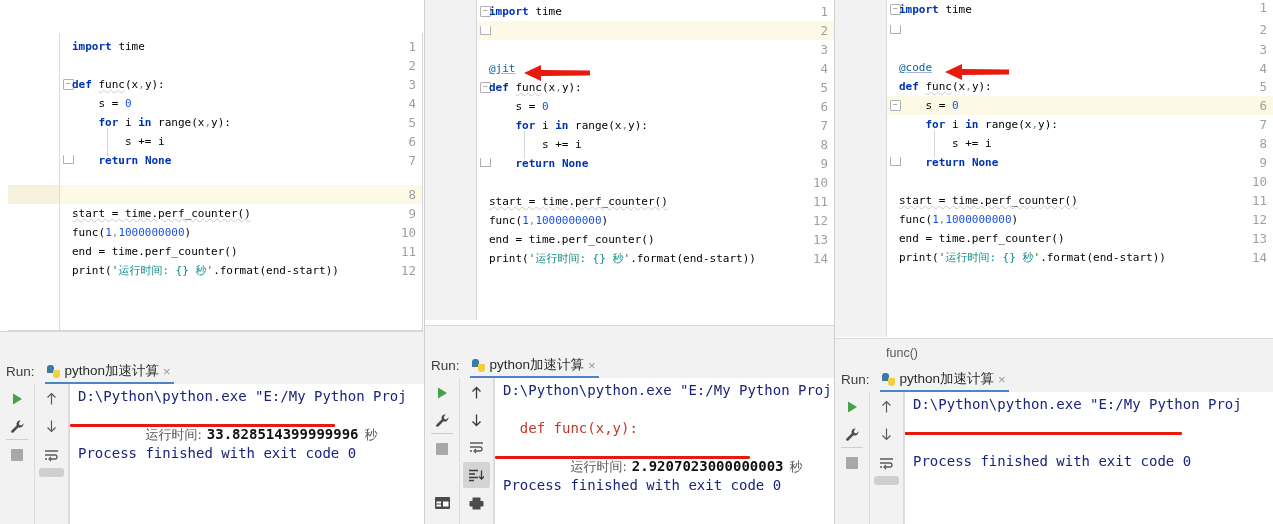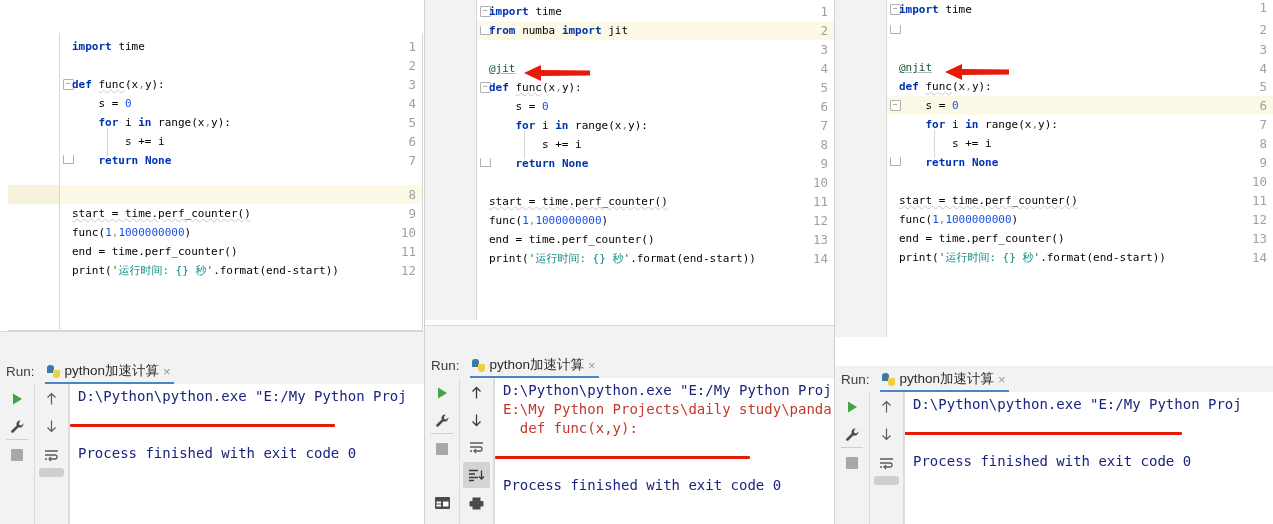--- a/index.html
+++ b/index.html
@@ -30,21 +30,21 @@
     font-family:"DejaVu Sans Mono", monospace;
     font-size:11px;white-space:pre;color:#000000;
   }
   .hl-row{position:absolute;left:0;right:0;height:19px;background:#fcf9e6;}
   .hl-gut{position:absolute;left:0;height:19px;background:#f6f2dd;}
   .kw{color:#0033b3;font-weight:bold;}
   .num{color:#1750eb;}
   .str{color:#067d17;}
   .cstr{color:#0f8a84;}
   .fn{color:#000000;}
-  .dec{color:#14532d;text-decoration:underline;text-decoration-color:#b0b0d8;}
+  .dec{color:#0369a1;text-decoration:underline;text-decoration-color:#b0b0d8;}
   .gray{color:#8a8a8a;}
   .wavy{text-decoration:underline;text-decoration-style:wavy;text-decoration-color:#c9c9c9;text-decoration-thickness:1px;}
   .foldmark{
     position:absolute;width:9px;height:9px;
     border:1px solid #b0b0b0;background:#ffffff;border-radius:1px;
     font-size:8px;line-height:7px;text-align:center;color:#888;
     font-family:"DejaVu Sans Mono", monospace;
   }
   .indentguide{position:absolute;width:1px;background:#d6d6d6;}
 
@@ -183,20 +183,23 @@
         <svg width="15" height="13" viewBox="0 0 15 13">
             <path d="M1 2h13M1 6h10a2 2 0 0 1 0 4H6M1 10h2" stroke="#5b5b5b" stroke-width="1.3" fill="none"></path>
             <path d="M7 8l-2 2 2 2" stroke="#5b5b5b" stroke-width="1.3" fill="none"></path>
           </svg>
       </div>
       <div class="scrollpill" style="left:4px;top:84px;width:25px;height:9px;"></div>
     </div>
 
     <div class="console" style="left:69px;width:355px;border-left:1px solid #dcdcdc;">
       <div class="cline cblue" style="top:3px;">D:\Python\python.exe "E:/My Python Proj</div>
+      <div class="cline" style="top:22px;">
+        <span class="ccn">运行时间:</span><span class="cblack" style="padding-left:5px;">33.828514399999996</span><span class="ccn" style="padding-left:6px;">秒</span>
+      </div>
       <div class="redline" style="left:0px;top:40px;width:265px;"></div>
       <div class="cline cblue" style="top:60px;">Process finished with exit code 0</div>
     </div>
   </div>
 </div>
 
 <div class="vsep" style="left:424px;"></div>
 
 <div class="panel" id="p-mid" style="left:425px;top:0;width:409px;height:524px;">
 
@@ -220,21 +223,20 @@
     <div class="ln" style="top:230px;">13</div>
     <div class="ln" style="top:249px;">14</div>
 
     <div class="foldmark" style="left:55px;top:6px;">−</div>
     <div class="foldmark" style="left:55px;top:26px;border-top:none;height:8px;"></div>
     <div class="foldmark" style="left:55px;top:82px;">−</div>
     <div class="foldmark" style="left:55px;top:158px;border-top:none;height:8px;"></div>
     <div class="indentguide" style="left:99px;top:131px;height:28px;"></div>
 
     <div class="crow" style="top:2px;left:64px;"><span class="kw">import</span> <span class="fn">time</span></div>
-    <div class="crow" style="top:21px;left:64px;"><span class="kw">from</span> <span class="fn">numba</span> <span class="kw">import</span> <span class="fn">jit</span></div>
     <div class="crow" style="top:59px;left:64px;"><span class="dec">@jit</span></div>
     <div class="crow" style="top:78px;left:64px;"><span class="kw">def</span> <span class="fn wavy">func</span>(x<span class="gray">,</span>y):</div>
     <div class="crow" style="top:97px;left:64px;">    s = <span class="num">0</span></div>
     <div class="crow" style="top:116px;left:64px;">    <span class="kw">for</span> i <span class="kw">in</span> range(x<span class="gray">,</span>y):</div>
     <div class="crow" style="top:135px;left:64px;">        s += i</div>
     <div class="crow" style="top:154px;left:64px;">    <span class="kw">return</span> <span class="kw">None</span></div>
     <div class="crow wavy" style="top:192px;left:64px;">start = time.perf_counter()</div>
     <div class="crow" style="top:211px;left:64px;">func(<span class="num">1</span><span class="gray">,</span><span class="num">1000000000</span>)</div>
     <div class="crow" style="top:230px;left:64px;">end = time.perf_counter()</div>
     <div class="crow" style="top:249px;left:64px;">print(<span class="str">'</span><span class="cstr">运行时间: {} 秒</span><span class="str">'</span>.format(end-start))</div>
@@ -318,22 +320,24 @@
         <svg width="15" height="13" viewBox="0 0 15 13">
             <rect x="3.5" y="0.5" width="8" height="3.5" fill="#4b4b4b"></rect>
             <rect x="0.5" y="4" width="14" height="5.5" rx="1" fill="#4b4b4b"></rect>
             <rect x="3.5" y="8" width="8" height="4.5" fill="#4b4b4b"></rect>
           </svg>
       </div>
     </div>
 
     <div class="console" style="left:69px;width:340px;border-left:1px solid #dcdcdc;">
       <div class="cline cblue" style="top:3px;">D:\Python\python.exe "E:/My Python Proj</div>
-      <div class="cline cred" style="top:22px;">E:\My Python Projects\daily study\panda</div>
       <div class="cline cred" style="top:41px;">  def func(x,y):</div>
+      <div class="cline" style="top:60px;">
+        <span class="ccn">运行时间:</span><span class="cblack" style="padding-left:5px;">2.9207023000000003</span><span class="ccn" style="padding-left:6px;">秒</span>
+      </div>
       <div class="redline" style="left:0px;top:78px;width:255px;"></div>
       <div class="cline cblue" style="top:98px;">Process finished with exit code 0</div>
     </div>
   </div>
 </div>
 
 <div class="vsep" style="left:834px;"></div>
 
 <div class="panel" id="p-right" style="left:835px;top:0;width:438px;height:524px;">
 
@@ -357,38 +361,41 @@
     <div class="ln" style="top:229px;">13</div>
     <div class="ln" style="top:248px;">14</div>
 
     <div class="foldmark" style="left:55px;top:4px;">−</div>
     <div class="foldmark" style="left:55px;top:25px;border-top:none;height:8px;"></div>
     <div class="foldmark" style="left:55px;top:100px;">−</div>
     <div class="foldmark" style="left:55px;top:157px;border-top:none;height:8px;"></div>
     <div class="indentguide" style="left:99px;top:130px;height:28px;"></div>
 
     <div class="crow" style="top:0px;left:64px;"><span class="kw">import</span> <span class="fn">time</span></div>
-    <div class="crow" style="top:58px;left:64px;"><span class="dec">@njit</span></div>
+    <div class="crow" style="top:58px;left:64px;"><span class="dec">@code</span></div>
     <div class="crow" style="top:77px;left:64px;"><span class="kw">def</span> <span class="fn wavy">func</span>(x<span class="gray">,</span>y):</div>
     <div class="crow" style="top:96px;left:64px;">    s = <span class="num">0</span></div>
     <div class="crow" style="top:115px;left:64px;">    <span class="kw">for</span> i <span class="kw">in</span> range(x<span class="gray">,</span>y):</div>
     <div class="crow" style="top:134px;left:64px;">        s += i</div>
     <div class="crow" style="top:153px;left:64px;">    <span class="kw">return</span> <span class="kw">None</span></div>
     <div class="crow wavy" style="top:191px;left:64px;">start = time.perf_counter()</div>
     <div class="crow" style="top:210px;left:64px;">func(<span class="num">1</span><span class="gray">,</span><span class="num">1000000000</span>)</div>
     <div class="crow" style="top:229px;left:64px;">end = time.perf_counter()</div>
     <div class="crow" style="top:248px;left:64px;">print(<span class="str">'</span><span class="cstr">运行时间: {} 秒</span><span class="str">'</span>.format(end-start))</div>
 
     <div class="arrow" style="left:110px;top:63px;">
       <svg width="64" height="18" viewBox="0 0 64 18">
         <polygon points="0,9 17,1 17,6 64,6.5 64,11.5 17,12 17,17" fill="#e81a0c"></polygon>
       </svg>
     </div>
   </div>
 
+  <div class="breadcrumb" style="left:0;top:338px;height:27px;width:438px;border-bottom:1px solid #d0d0d0;">
+    <span style="padding-left:51px;">func()</span>
+  </div>
 
   <div class="runpanel" style="left:0;top:366px;height:158px;width:438px;border-top:none;">
     <div class="run-head">
       <div class="run-label">Run:</div>
       <div class="run-tab">
         <span class="pylogo">
             <span class="b1"></span>
             <span class="b2"></span>
           </span>
         <span class="tab-text">python加速计算</span>

